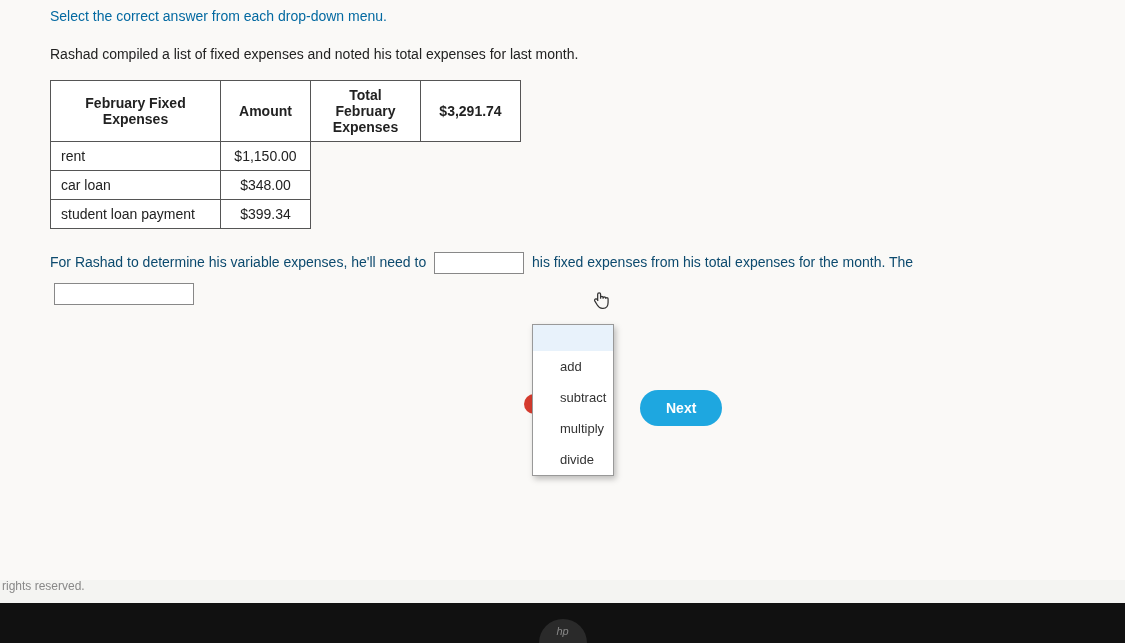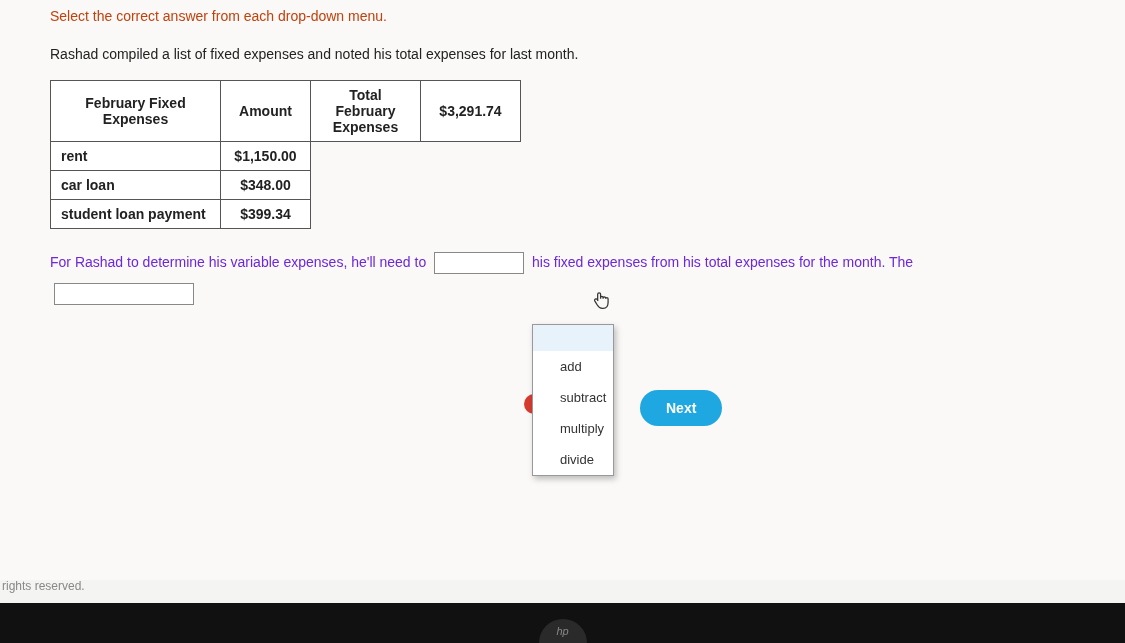--- a/index.html
+++ b/index.html
@@ -12,49 +12,48 @@
       position: relative;
     }
     .content {
       padding: 8px 50px 0 50px;
       background: #faf9f7;
       height: 580px;
       position: relative;
     }
     .instruction {
       font-size: 14px;
-      color: #c2410c;
+      color: #0369a1;
       margin-bottom: 22px;
     }
     .context {
       font-size: 14px;
       color: #222;
       margin-bottom: 18px;
     }
     table.expense {
       border-collapse: collapse;
       font-size: 14px;
       color: #222;
       margin-bottom: 18px;
     }
     table.expense td, table.expense th {
       border: 1px solid #555;
       padding: 6px 10px;
       text-align: center;
       background: #fff;
-      font-weight: bold;
     }
     table.expense th {
       font-weight: bold;
     }
     table.expense .left { text-align: left; }
     table.expense .noborder { border: none; background: transparent; }
     .question {
       font-size: 14px;
-      color: #6d28d9;
+      color: #0c4a6e;
       line-height: 2.2;
     }
     .blank-select {
       display: inline-block;
       vertical-align: middle;
       border: 1px solid #888;
       background: #fff;
       width: 90px;
       height: 22px;
       position: relative;

